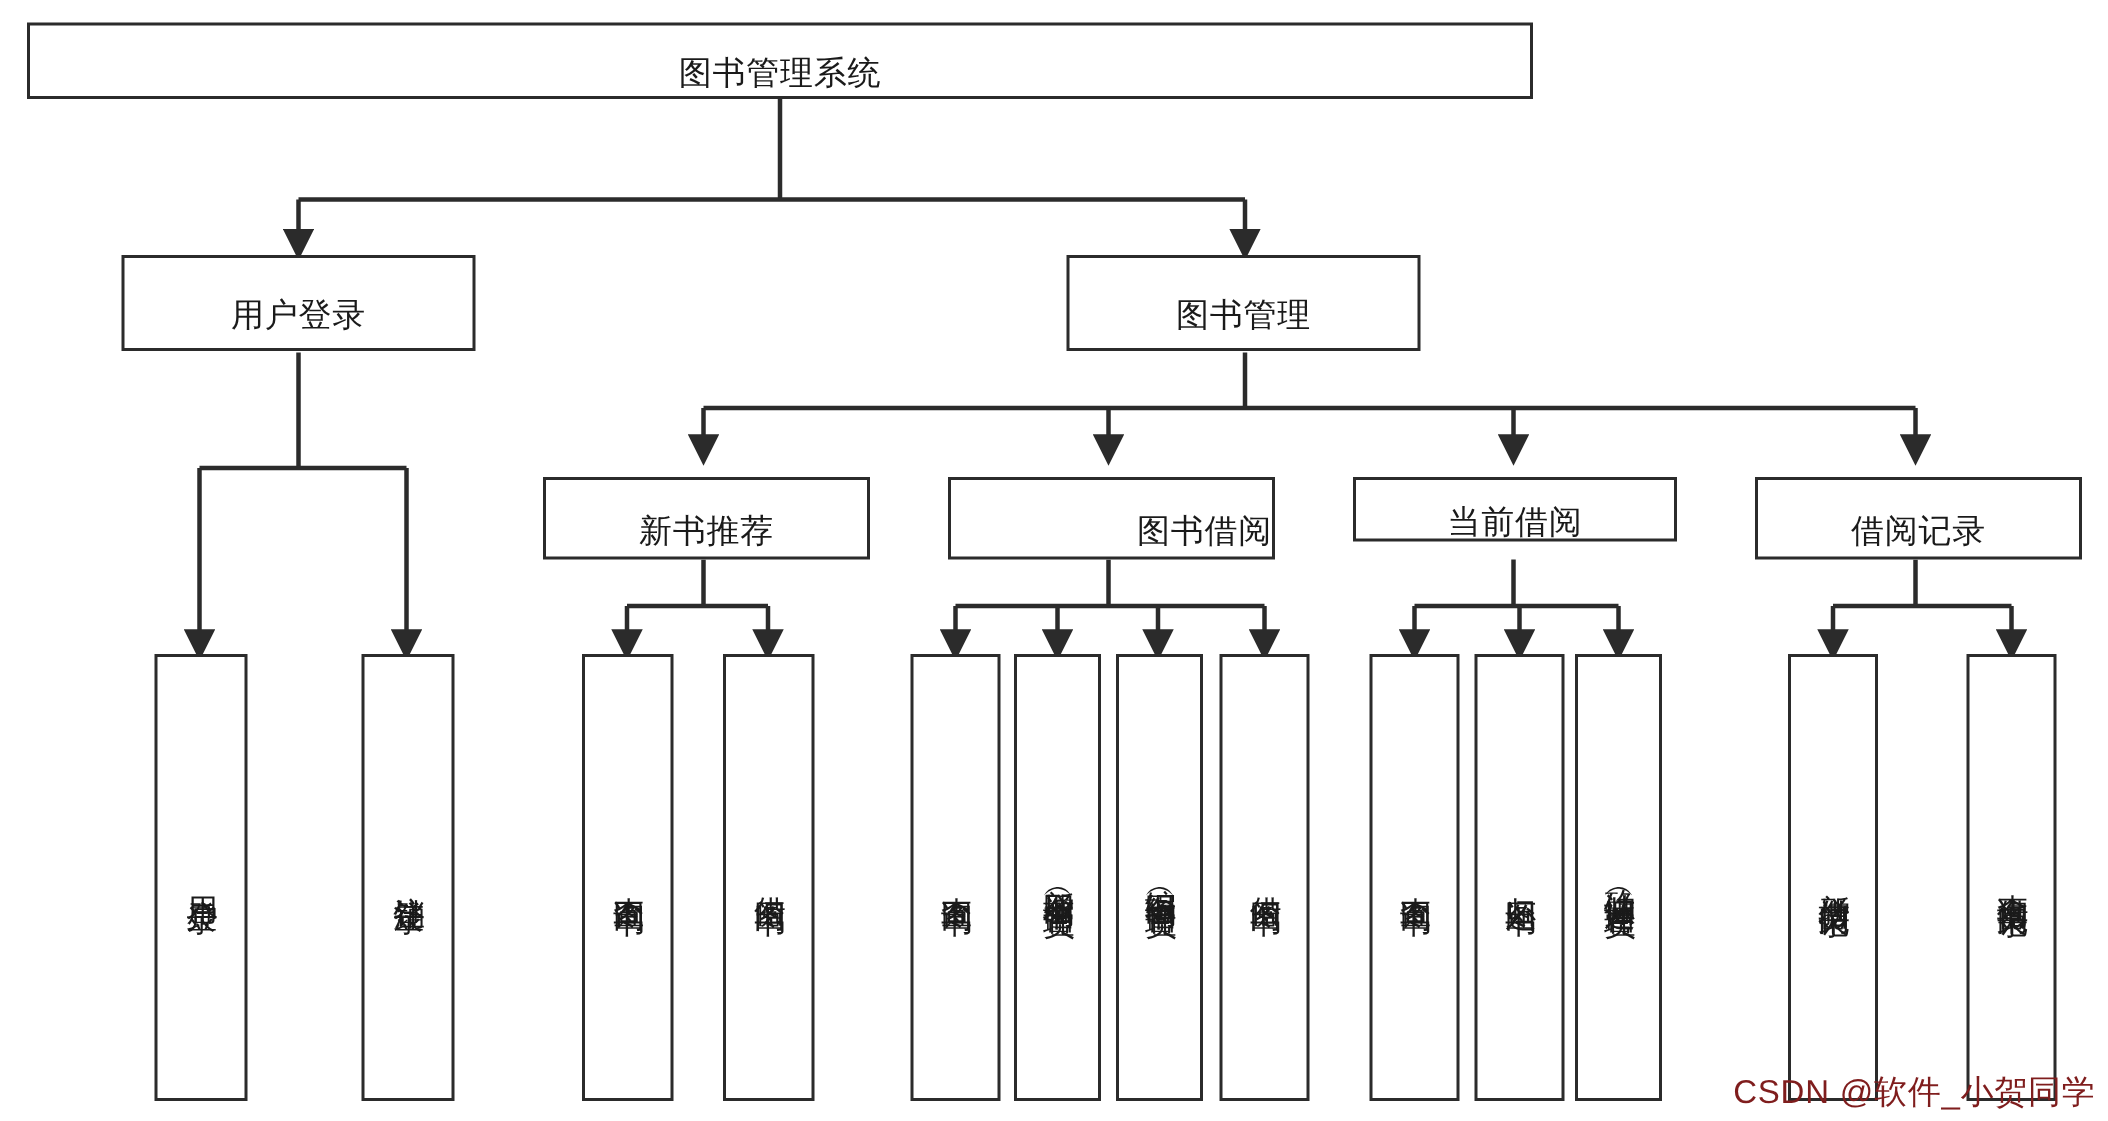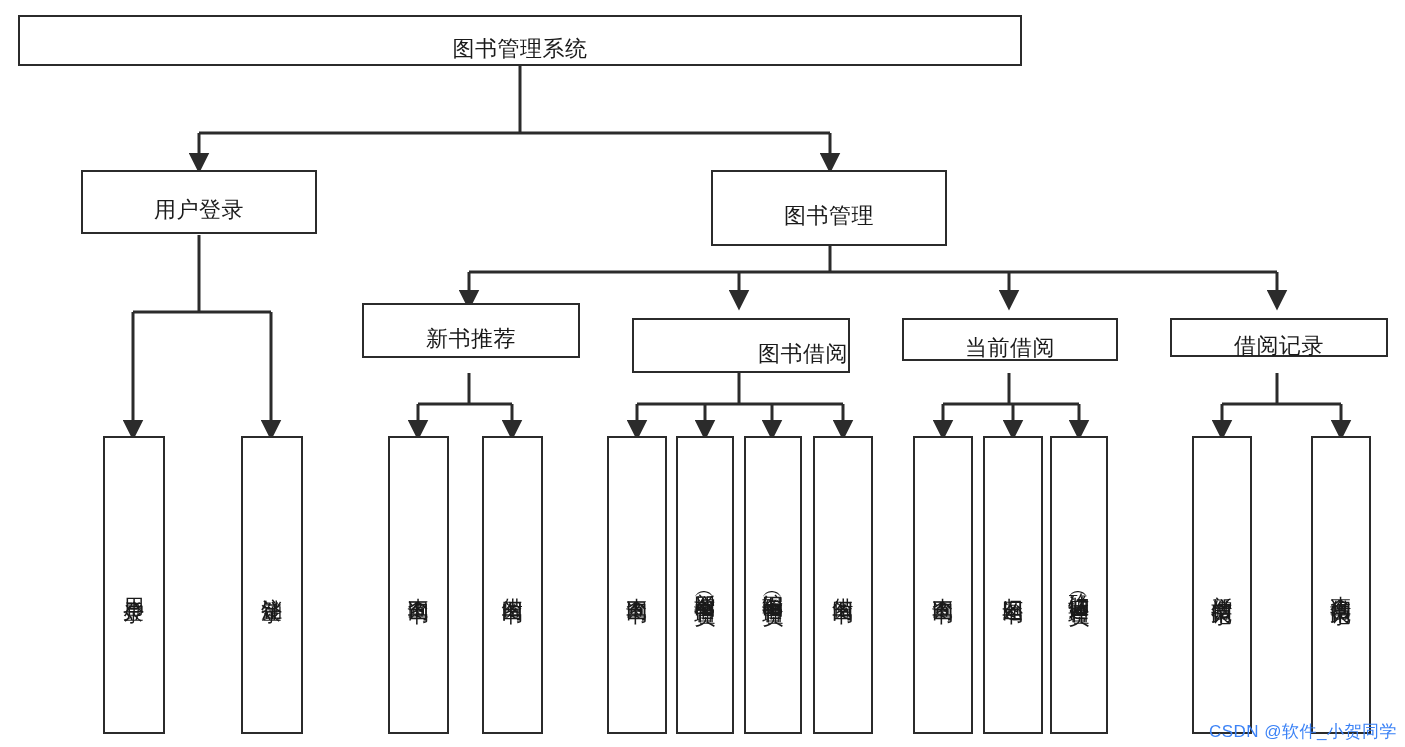--- a/index.html
+++ b/index.html
@@ -57,22 +57,22 @@
     font-size: 21px;
     line-height: 1.32;
     letter-spacing: 2px;
     white-space: nowrap;
     text-align: center;
   }
   .watermark {
     position: absolute;
     right: 8px;
     bottom: 4px;
-    font-size: 17px;
-    color: #3b82f6;
+    font-size: 22px;
+    color: #7f1d1d;
     white-space: nowrap;
     letter-spacing: 0.5px;
   }
 </style>
 </head>
 <body>
 
 <div id="diagram-root">
 
   <svg id="flow" viewBox="0 0 1405 747">
@@ -126,34 +126,34 @@
     </g>
   </svg>
 
   <div class="node-box horizontal" style="left:18px; top:15px; width:1004px; height:51px;">
     <span class="node-label">图书管理系统</span>
   </div>
 
   <div class="node-box horizontal" style="left:81px; top:170px; width:236px; height:64px;">
     <span class="node-label">用户登录</span>
   </div>
-  <div class="node-box horizontal" style="left:711px; top:170px; width:236px; height:76px;">
+  <div class="node-box horizontal" style="left:711px; top:170px; width:236px; height:64px;">
     <span class="node-label">图书管理</span>
   </div>
 
-  <div class="node-box horizontal" style="left:362px; top:303px; width:218px; height:55px;font-family:Liberation Serif, serif;">
+  <div class="node-box horizontal" style="left:362px; top:318px; width:218px; height:55px;font-family:Liberation Serif, serif;">
     <span class="node-label">新书推荐</span>
   </div>
   <div class="node-box horizontal" style="left:632px; top:318px; width:218px; height:55px;justify-content:flex-end;">
     <span class="node-label">图书借阅</span>
   </div>
   <div class="node-box horizontal" style="left:902px; top:318px; width:216px; height:43px;">
     <span class="node-label">当前借阅</span>
   </div>
-  <div class="node-box horizontal" style="left:1170px; top:318px; width:218px; height:39px;">
+  <div class="node-box horizontal" style="left:1170px; top:318px; width:218px; height:55px;">
     <span class="node-label">借阅记录</span>
   </div>
 
   <div class="node-box vertical" style="left:103px; top:436px; width:62px; height:298px;">
     <span class="node-label">用户登录</span>
   </div>
   <div class="node-box vertical" style="left:241px; top:436px; width:62px; height:298px;">
     <span class="node-label">注销登录</span>
   </div>
 

